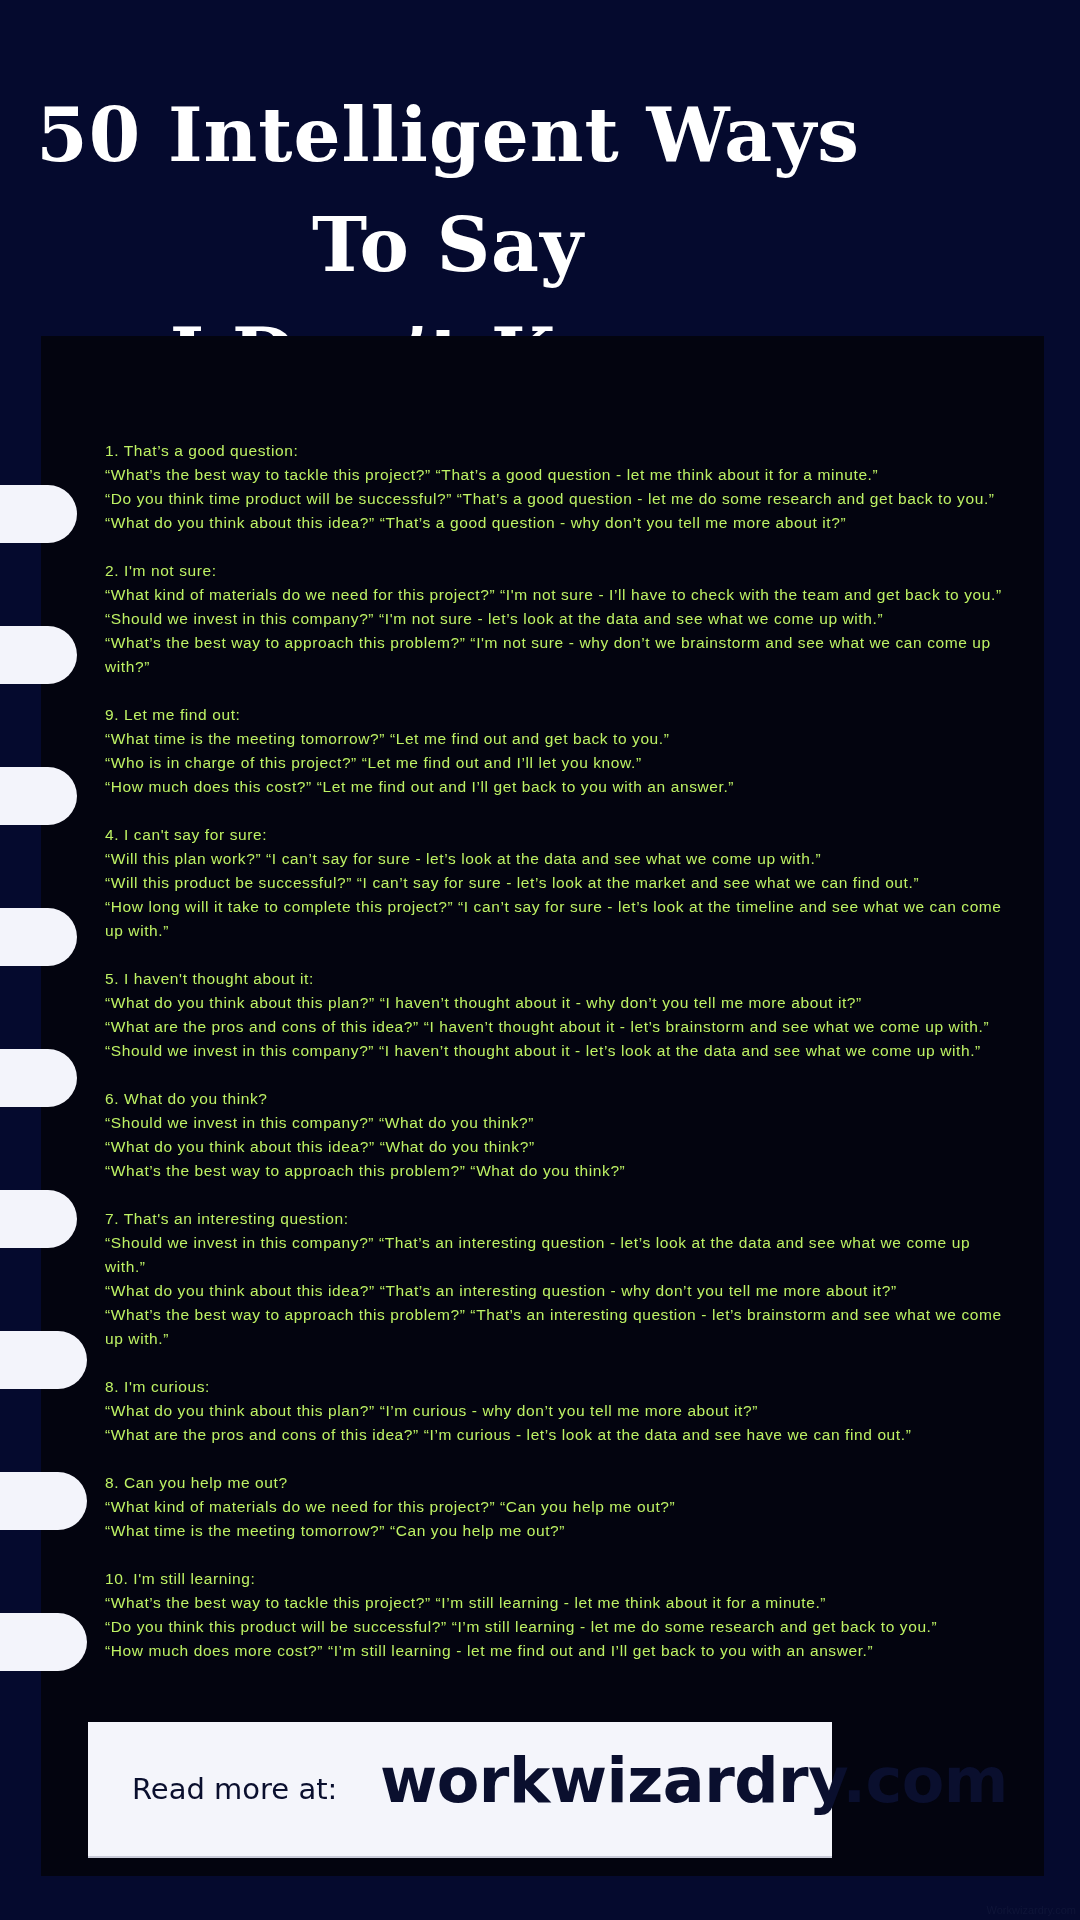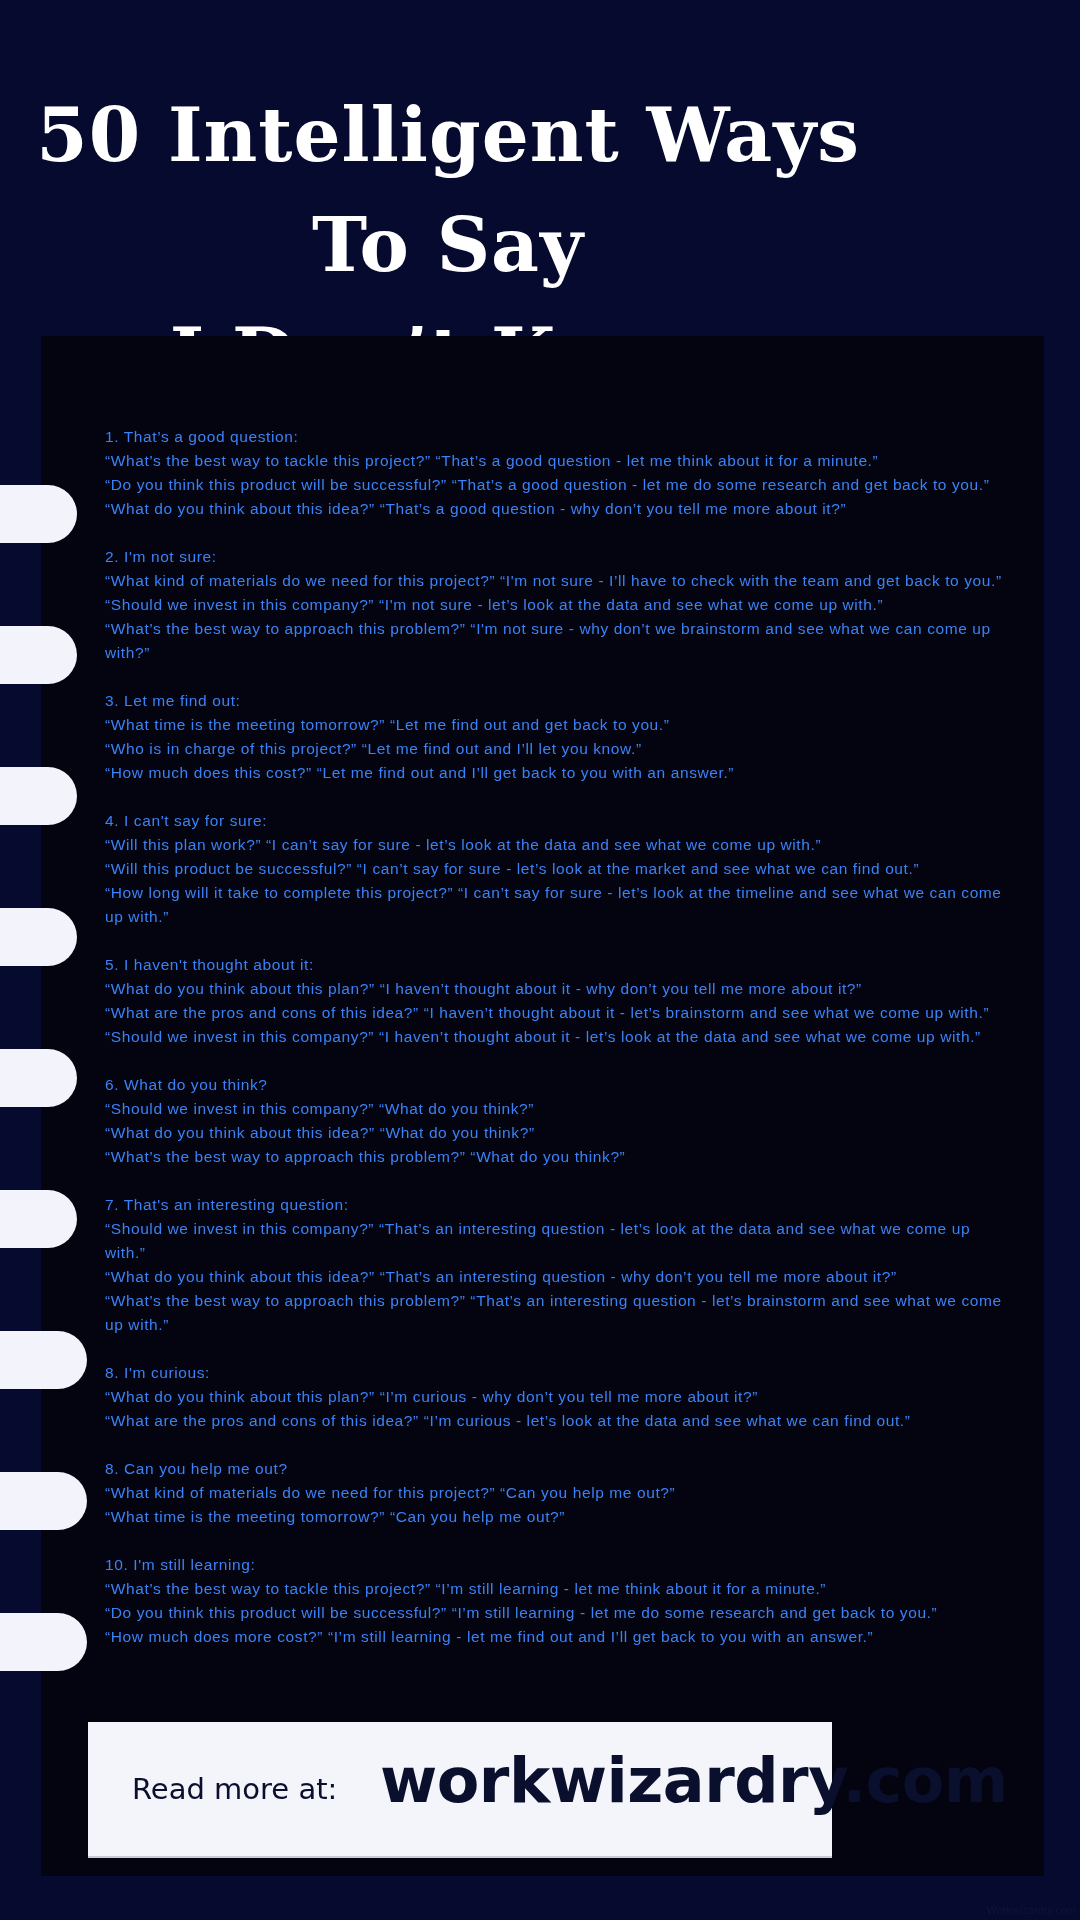--- a/index.html
+++ b/index.html
@@ -31,23 +31,23 @@
     }
     .tab {
       position: absolute;
       left: 0;
       height: 58px;
       background: #f3f4fb;
       border-radius: 0 29px 29px 0;
     }
     .content {
       position: absolute;
-      left: 105px; top: 425px;
+      left: 105px; top: 439px;
       width: 900px;
-      color: #3b82f6;
+      color: #bef264;
       font-family: "Liberation Sans Narrow", "Liberation Sans", sans-serif;
       font-size: 15.5px;
       line-height: 24px;
       letter-spacing: 0.6px;
       transform-origin: 0 0;
     }
     .section { margin-bottom: 24px; }
     .section-heading, .line { display: block; white-space: normal; }
     .cta-box {
       position: absolute;
@@ -98,31 +98,31 @@
 <div class="tab" style="top:1049px;width:77px;"></div>
 <div class="tab" style="top:1190px;width:77px;"></div>
 <div class="tab" style="top:1331px;width:87px;"></div>
 <div class="tab" style="top:1472px;width:87px;"></div>
 <div class="tab" style="top:1613px;width:87px;"></div>
 
 <div class="content">
   <div class="section">
     <span class="section-heading">1. That’s a good question:</span>
     <span class="line">“What’s the best way to tackle this project?” “That’s a good question - let me think about it for a minute.”</span>
-    <span class="line">“Do you think this product will be successful?” “That’s a good question - let me do some research and get back to you.”</span>
+    <span class="line">“Do you think time product will be successful?” “That’s a good question - let me do some research and get back to you.”</span>
     <span class="line">“What do you think about this idea?” “That’s a good question - why don’t you tell me more about it?”</span>
   </div>
   <div class="section">
     <span class="section-heading">2. I'm not sure:</span>
     <span class="line">“What kind of materials do we need for this project?” “I'm not sure - I’ll have to check with the team and get back to you.”</span>
     <span class="line">“Should we invest in this company?” “I'm not sure - let’s look at the data and see what we come up with.”</span>
     <span class="line">“What’s the best way to approach this problem?” “I'm not sure - why don’t we brainstorm and see what we can come up with?”</span>
   </div>
   <div class="section">
-    <span class="section-heading">3. Let me find out:</span>
+    <span class="section-heading">9. Let me find out:</span>
     <span class="line">“What time is the meeting tomorrow?” “Let me find out and get back to you.”</span>
     <span class="line">“Who is in charge of this project?” “Let me find out and I’ll let you know.”</span>
     <span class="line">“How much does this cost?” “Let me find out and I’ll get back to you with an answer.”</span>
   </div>
   <div class="section">
     <span class="section-heading">4. I can't say for sure:</span>
     <span class="line">“Will this plan work?” “I can’t say for sure - let’s look at the data and see what we come up with.”</span>
     <span class="line">“Will this product be successful?” “I can’t say for sure - let’s look at the market and see what we can find out.”</span>
     <span class="line">“How long will it take to complete this project?” “I can’t say for sure - let’s look at the timeline and see what we can come up with.”</span>
   </div>
@@ -140,21 +140,21 @@
   </div>
   <div class="section">
     <span class="section-heading">7. That's an interesting question:</span>
     <span class="line">“Should we invest in this company?” “That’s an interesting question - let’s look at the data and see what we come up with.”</span>
     <span class="line">“What do you think about this idea?” “That’s an interesting question - why don’t you tell me more about it?”</span>
     <span class="line">“What’s the best way to approach this problem?” “That’s an interesting question - let’s brainstorm and see what we come up with.”</span>
   </div>
   <div class="section">
     <span class="section-heading">8. I'm curious:</span>
     <span class="line">“What do you think about this plan?” “I’m curious - why don’t you tell me more about it?”</span>
-    <span class="line">“What are the pros and cons of this idea?” “I’m curious - let’s look at the data and see what we can find out.”</span>
+    <span class="line">“What are the pros and cons of this idea?” “I’m curious - let’s look at the data and see have we can find out.”</span>
   </div>
   <div class="section">
     <span class="section-heading">8. Can you help me out?</span>
     <span class="line">“What kind of materials do we need for this project?” “Can you help me out?”</span>
     <span class="line">“What time is the meeting tomorrow?” “Can you help me out?”</span>
   </div>
   <div class="section">
     <span class="section-heading">10. I'm still learning:</span>
     <span class="line">“What’s the best way to tackle this project?” “I’m still learning - let me think about it for a minute.”</span>
     <span class="line">“Do you think this product will be successful?” “I’m still learning - let me do some research and get back to you.”</span>

